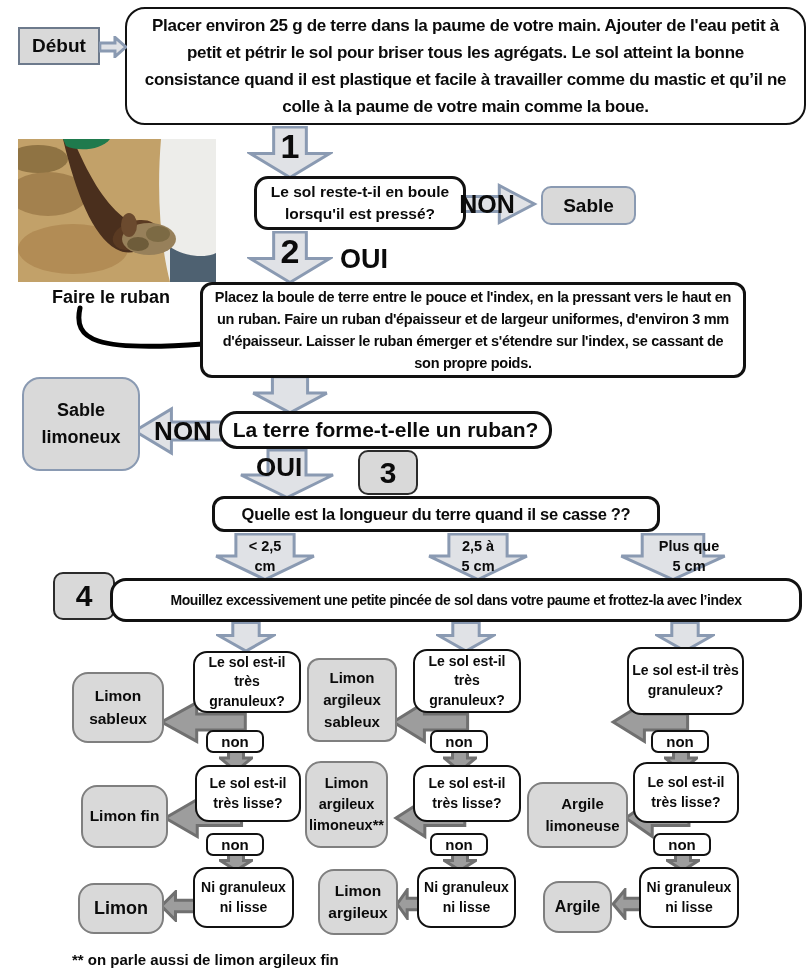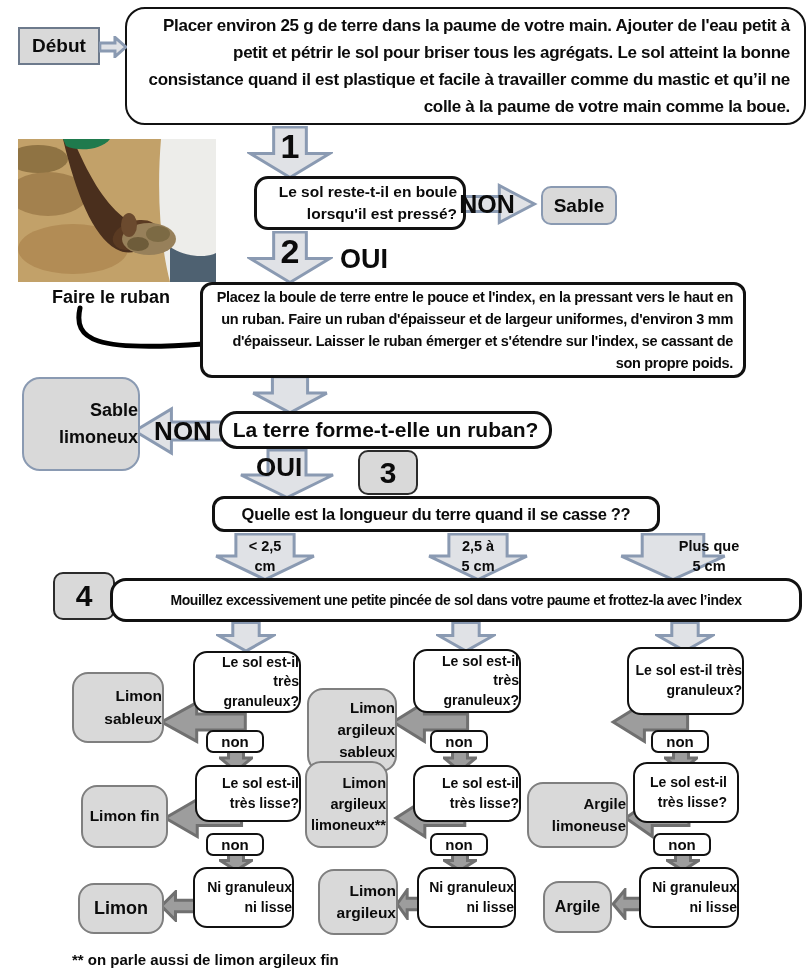--- a/index.html
+++ b/index.html
@@ -5,21 +5,21 @@
   :root{
     --box-fill:#d9d9d9; --slate-border:#8a9ab2; --light-arrow:#e0e2e6;
     --dark-arrow:#9d9d9d; --dark-arrow-border:#707070; --border-dark:#111111;
   }
   html,body{margin:0;padding:0;background:#fff;}
   #canvas{
     position:relative;width:811px;height:979px;background:#fff;overflow:hidden;
     font-family:"Liberation Sans",sans-serif;font-weight:700;color:#0b0b0b;
   }
   .abs{position:absolute;box-sizing:border-box;}
-  .bx{display:flex;align-items:center;justify-content:center;text-align:right;}
+  .bx{display:flex;align-items:center;justify-content:center;text-align:center;}
   .q{background:#fff;border:3px solid var(--border-dark);border-radius:14px;}
   .qthin{background:#fff;border:2.5px solid var(--border-dark);border-radius:14px;}
   .res{background:var(--box-fill);border:2px solid #7f7f7f;border-radius:16px;}
   .res.slate{border-color:var(--slate-border);border-radius:10px;}
   .badge{background:var(--box-fill);border:2px solid #2b2b2b;border-radius:10px;font-size:30px;}
   .nonb{background:#fff;border:2px solid var(--border-dark);border-radius:7px;font-size:15px;z-index:5;}
   .arr{z-index:1;}
   .arr svg{display:block;width:100%;height:100%;}
   .pl{fill:var(--light-arrow);stroke:var(--slate-border);stroke-width:3;}
   .pd{fill:var(--dark-arrow);stroke:var(--dark-arrow-border);stroke-width:3;}
@@ -70,21 +70,21 @@
   <div class="abs num" style="left:247px;top:129px;width:86px;">1</div>
 
   <div class="abs bx q z2" style="left:218px;top:176px;width:212px;height:54px;font-size:15.5px;line-height:1.45;padding:0 6px;margin-left:36px;">Le sol reste-t-il en boule lorsqu'il est pressé?</div>
 
   <div class="abs arr" style="left:448px;top:183px;width:90px;height:42px;">
     <svg viewBox="0 0 100 100" preserveAspectRatio="none">
         <path class="pl" d="M3 32H57V6L96 50 57 94V68H3Z"></path>
       </svg>
   </div>
   <div class="abs bx ynlbl" style="left:452px;top:190px;width:70px;height:28px;">NON</div>
-  <div class="abs bx res slate z2" style="left:541px;top:186px;width:76px;height:39px;font-size:19px;">Sable</div>
+  <div class="abs bx res slate z2" style="left:541px;top:186px;width:95px;height:39px;font-size:19px;">Sable</div>
 
   <div class="abs arr" style="left:247px;top:231px;width:86px;height:53px;">
     <svg viewBox="0 0 100 100" preserveAspectRatio="none">
         <path class="pl" d="M31 2H69V52H96L50 97 4 52H31Z"></path>
       </svg>
   </div>
   <div class="abs num" style="left:247px;top:234px;width:86px;">2</div>
   <div class="abs ynlbl" style="left:340px;top:246px;font-size:27px;">OUI</div>
 
   <div class="abs bx q z2 ls" style="left:200px;top:282px;width:546px;height:96px;border-radius:12px;font-size:14.5px;line-height:1.52;padding:2px 10px;">Placez la boule de terre entre le pouce et l'index, en la pressant vers le haut en un ruban. Faire un ruban d'épaisseur et de largeur uniformes, d'environ 3 mm d'épaisseur. Laisser le ruban émerger et s'étendre sur l'index, se cassant de son propre poids.</div>
@@ -135,21 +135,21 @@
   </div>
   <div class="abs blbl" style="left:426px;top:537px;width:104px;">
     <div>2,5 à</div>
       <div>5 cm</div>
   </div>
   <div class="abs arr" style="left:618px;top:533px;width:110px;height:48px;">
     <svg viewBox="0 0 100 100" preserveAspectRatio="none">
         <path class="pl" d="M22 2H78V48H97L50 97 3 48H22Z"></path>
       </svg>
   </div>
-  <div class="abs blbl" style="left:654px;top:537px;width:110px;">
+  <div class="abs blbl" style="left:634px;top:537px;width:110px;">
     <div>Plus que</div>
       <div>5 cm</div>
   </div>
 
   <div class="abs bx badge" style="left:53px;top:572px;width:62px;height:48px;">4</div>
   <div class="abs bx q z2" style="left:110px;top:578px;width:692px;height:44px;border-radius:16px;font-size:14px;letter-spacing:-0.4px;">Mouillez excessivement une petite pincée de sol dans votre paume et frottez-la avec l’index</div>
 
   <div class="abs arr" style="left:216px;top:622px;width:60px;height:30px;">
     <svg viewBox="0 0 100 100" preserveAspectRatio="none">
         <path class="pl" d="M28 2H72V45H96L50 97 4 45H28Z"></path>
@@ -194,21 +194,21 @@
   </div>
   <div class="abs bx qthin z2" style="left:193px;top:867px;width:101px;height:61px;font-size:14px;line-height:1.4;">Ni granuleux ni lisse</div>
   <div class="abs bx res z2" style="left:78px;top:883px;width:86px;height:51px;font-size:18px;">Limon</div>
   <div class="abs arr" style="left:160px;top:890px;width:36px;height:32px;">
     <svg viewBox="0 0 100 100" preserveAspectRatio="none">
         <path class="pd" d="M97 32H43V6L4 50 43 94V68H97Z"></path>
       </svg>
   </div>
 
   <div class="abs bx qthin z2" style="left:413px;top:649px;width:108px;height:64px;font-size:14px;line-height:1.4;">Le sol est-il très granuleux?</div>
-  <div class="abs bx res z2" style="left:307px;top:688px;width:90px;height:84px;font-size:15px;line-height:1.45;">Limon argileux sableux</div>
+  <div class="abs bx res z2" style="left:307px;top:658px;width:90px;height:84px;font-size:15px;line-height:1.45;border-radius:12px;">Limon argileux sableux</div>
   <div class="abs arr" style="left:390px;top:700px;width:80px;height:44px;">
     <svg viewBox="0 0 100 100" preserveAspectRatio="none">
         <path class="pd" d="M97 32H43V6L4 50 43 94V68H97Z"></path>
       </svg>
   </div>
   <div class="abs bx nonb" style="left:430px;top:730px;width:58px;height:23px;">non</div>
   <div class="abs arr" style="left:443px;top:748px;width:34px;height:24px;">
     <svg viewBox="0 0 100 100" preserveAspectRatio="none">
         <path class="pd" d="M28 2H72V42H96L50 97 4 42H28Z"></path>
       </svg>

